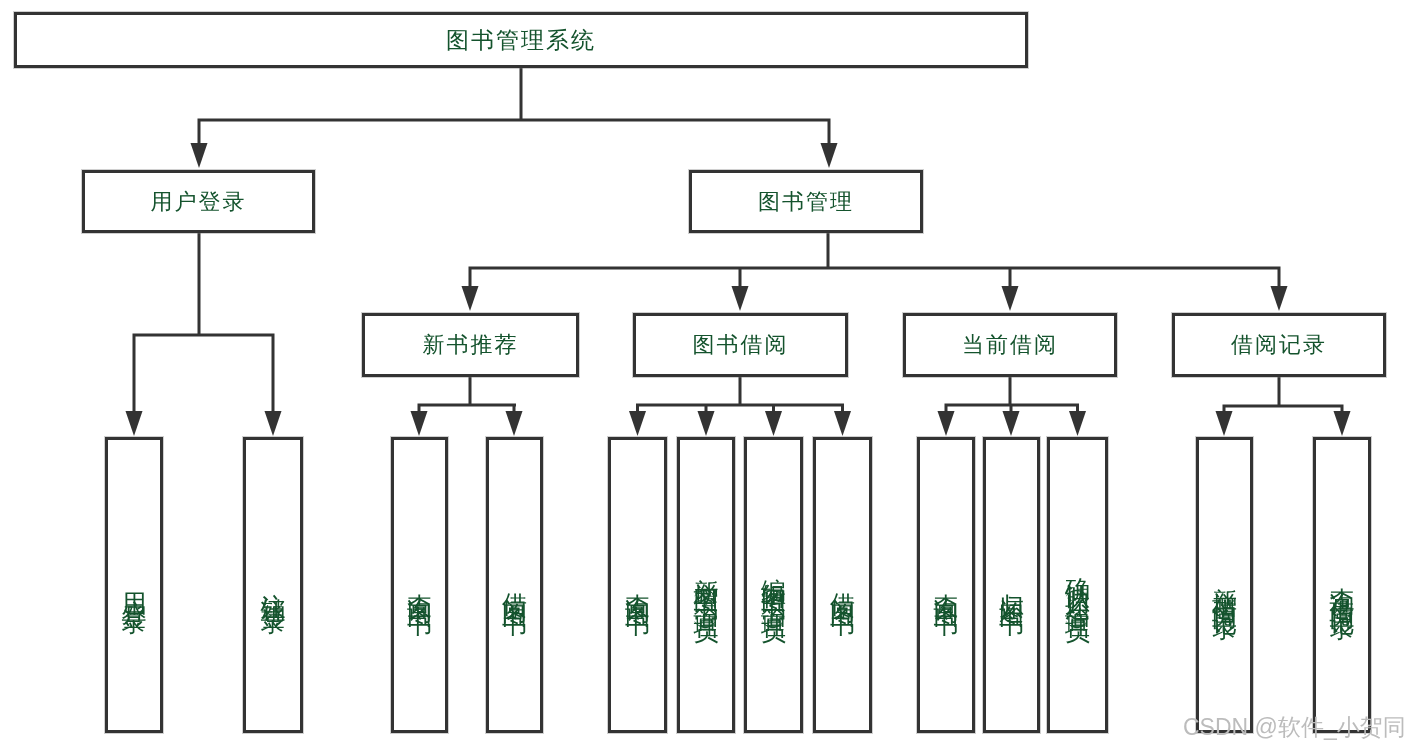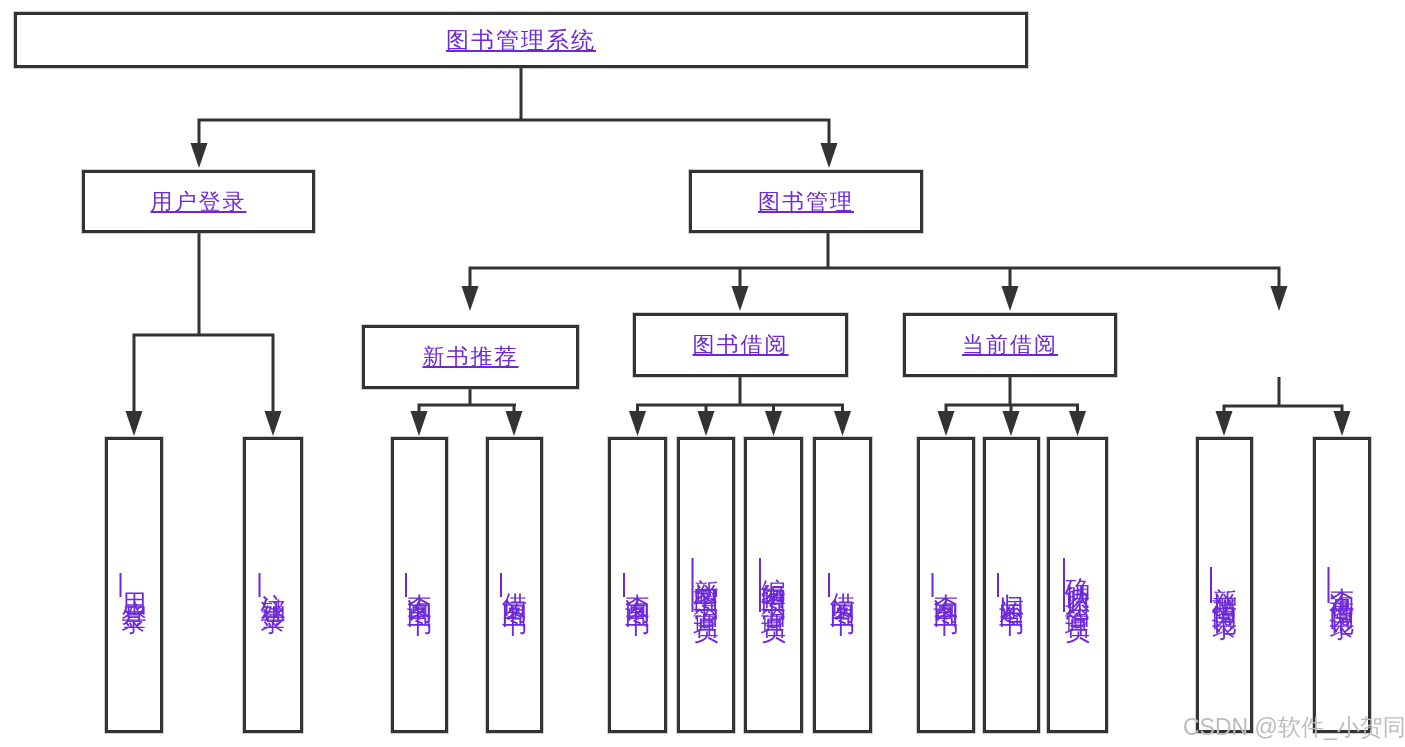--- a/index.html
+++ b/index.html
@@ -16,27 +16,26 @@
   }
   #connectors {
     position: absolute; left: 0; top: 0;
     width: 1405px; height: 747px;
     pointer-events: none;
   }
   .box {
     position: absolute;
     background: #ffffff;
     border: 3px solid #333333;
-    color: #6d28d9;
+    color: #14532d;
     display: flex;
     align-items: center;
     justify-content: center;
     text-align: center;
     box-shadow: 0 0 0 1px rgba(120,120,120,0.35);
-    text-decoration: underline;
   }
   .hbox { font-size: 22px; letter-spacing: 2px; }
   .root-box { font-size: 23px; }
   .leaf {
     top: 437px; height: 296px;
   }
   .leaf span {
     writing-mode: vertical-rl;
     text-orientation: mixed;
     font-size: 25px;
@@ -103,28 +102,31 @@
     <span>图书管理系统</span>
   </div>
 
   <div class="box hbox" style="left:82px; top:170px; width:233px; height:63px;">
     <span>用户登录</span>
   </div>
   <div class="box hbox" style="left:689px; top:170px; width:234px; height:63px;">
     <span>图书管理</span>
   </div>
 
-  <div class="box hbox" style="left:362px; top:313px; width:217px; height:64px;margin-top:12px;">
+  <div class="box hbox" style="left:362px; top:313px; width:217px; height:64px;">
     <span>新书推荐</span>
   </div>
   <div class="box hbox" style="left:903px; top:313px; width:214px; height:64px;">
     <span>当前借阅</span>
   </div>
   <div class="box hbox" style="left:633px; top:313px; width:215px; height:64px;">
     <span>图书借阅</span>
+  </div>
+  <div class="box hbox" style="left:1172px; top:313px; width:214px; height:64px;">
+    <span>借阅记录</span>
   </div>
 
   <div class="box leaf" style="left:105px; width:58px;">
     <span>用户登录</span>
   </div>
   <div class="box leaf" style="left:243px; width:60px;">
     <span>注销登录</span>
   </div>
 
   <div class="box leaf" style="left:391px; width:57px;">

